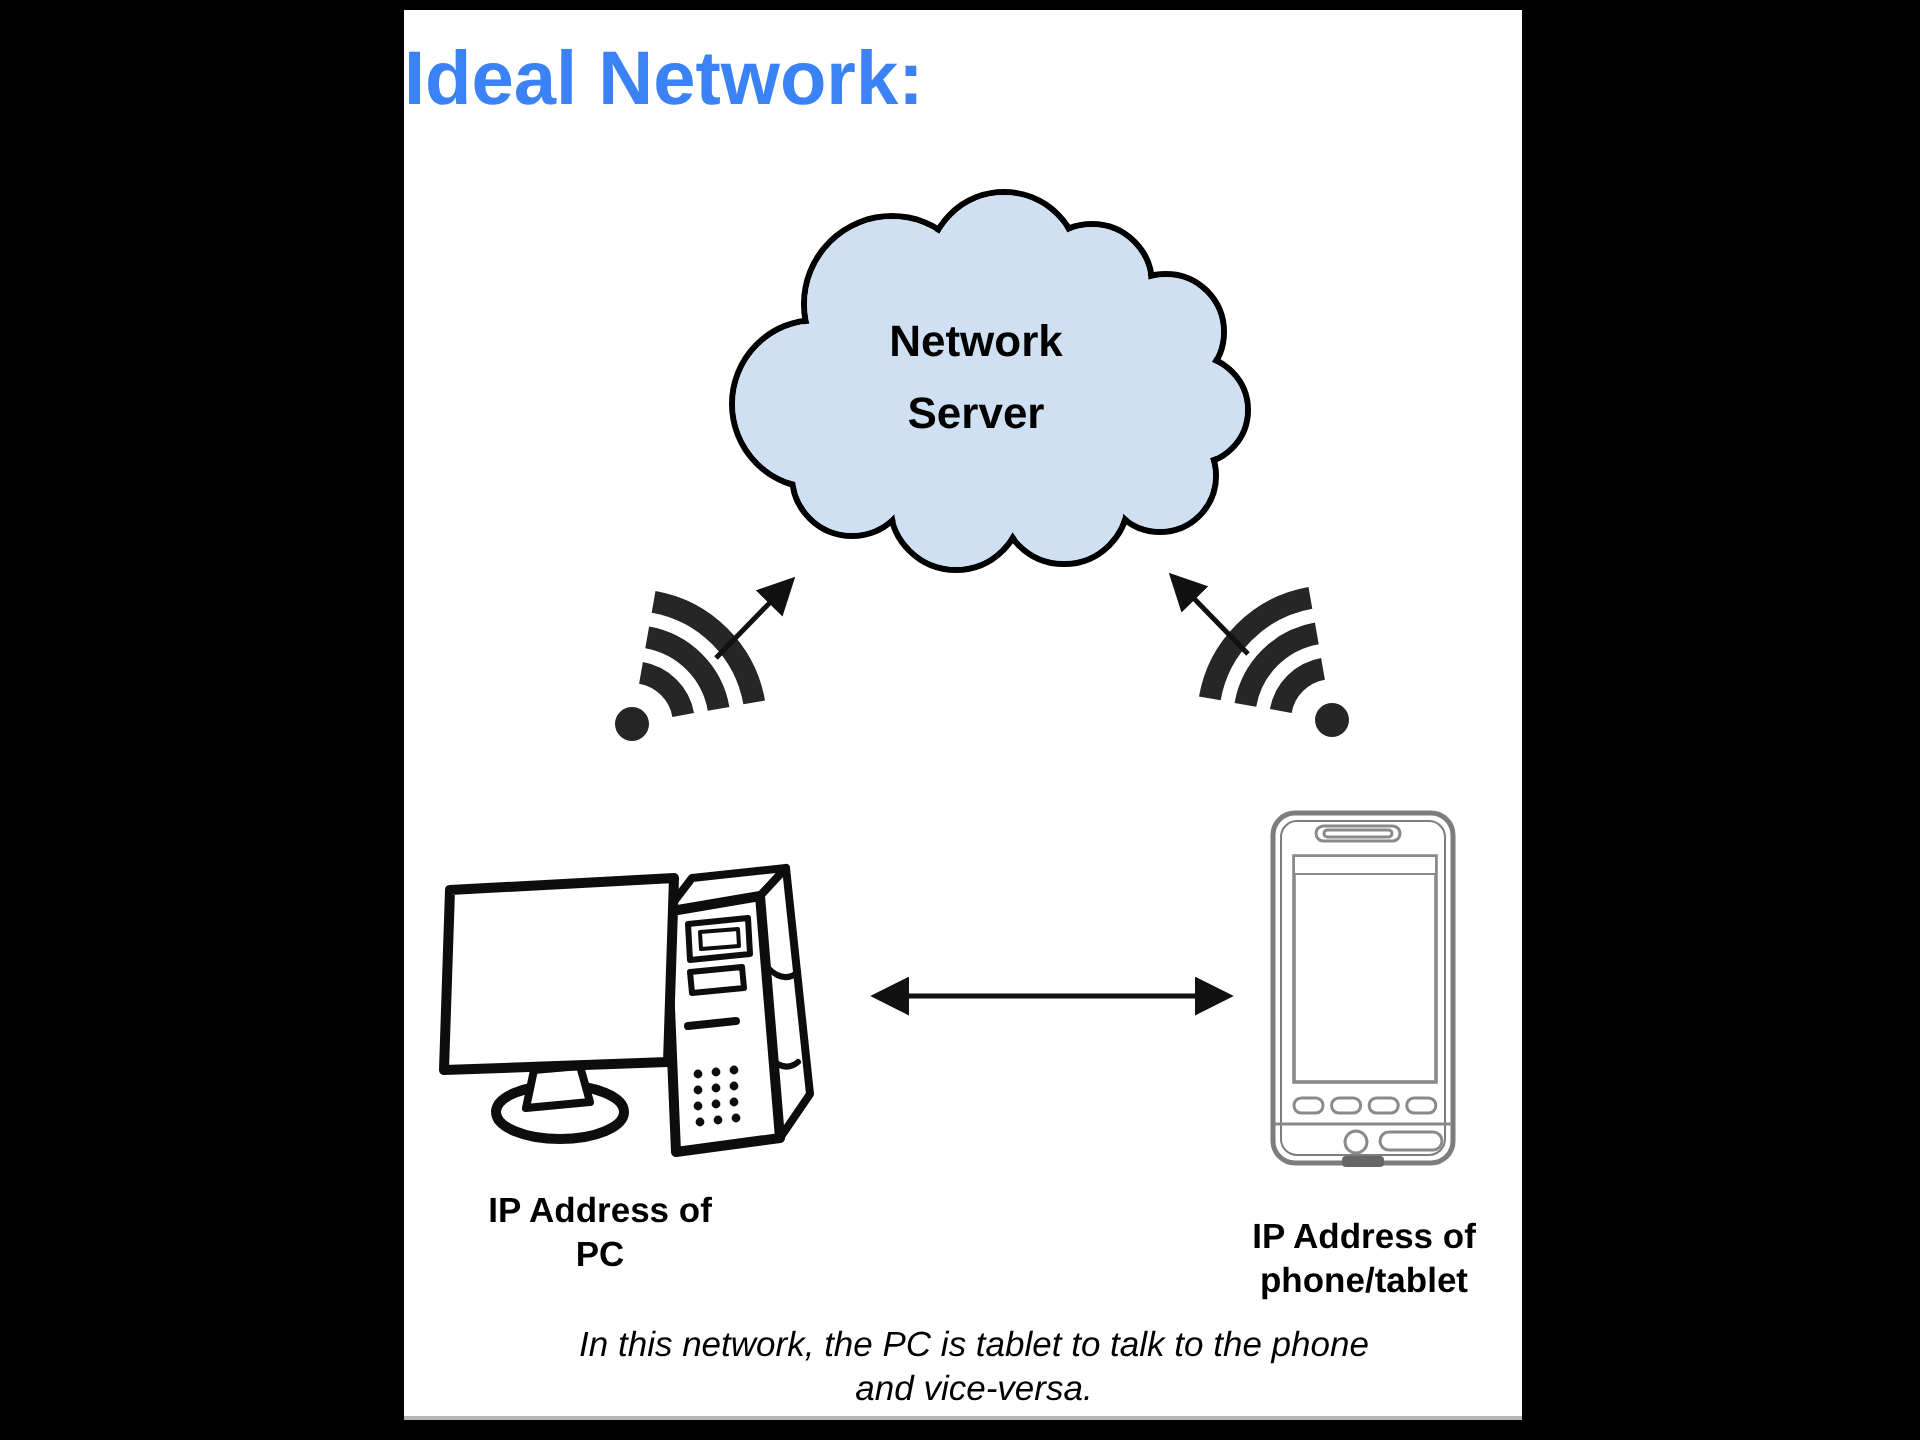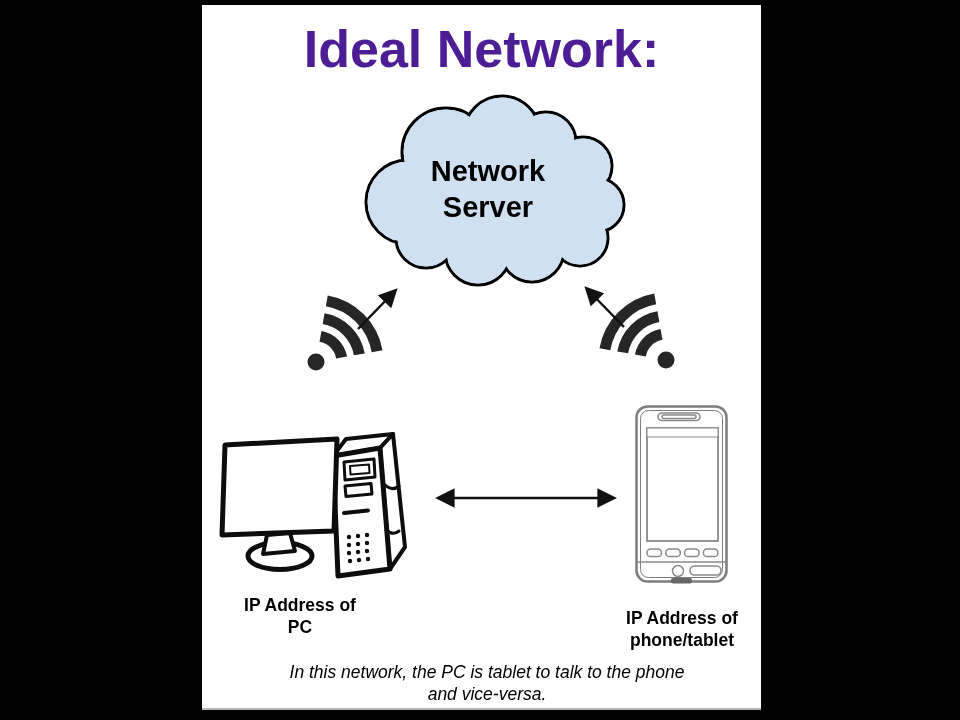--- a/index.html
+++ b/index.html
@@ -8,26 +8,26 @@
     background:#000;
     font-family:"Liberation Sans", sans-serif;
     position:relative;
   }
   .slide{
     position:absolute;left:202px;top:5px;width:559px;height:705px;
     background:#fff;border-bottom:2px solid #b5b5b5;box-sizing:border-box;
   }
   .abs{position:absolute;}
   .page-title{
-    left:0;right:0;top:14px;text-align:center;
-    font-size:52px;font-weight:bold;color:#4c1d95;letter-spacing:0;
+    left:0;right:0;top:14px;text-align:left;
+    font-size:38px;font-weight:bold;color:#3b82f6;letter-spacing:0;
   }
   .cloud-label{
     left:186px;top:148px;width:200px;text-align:center;
-    font-size:29px;font-weight:bold;line-height:36px;color:#000;
+    font-size:22px;font-weight:bold;line-height:36px;color:#000;
     white-space:pre-line;
   }
   .ip-label{
     font-size:17.5px;font-weight:bold;line-height:21.5px;color:#000;
     text-align:center;white-space:pre-line;width:180px;
   }
   .ip-label.pc{left:8px;top:590px;}
   .ip-label.phone{left:390px;top:603px;}
   .caption{
     left:25px;top:657px;width:520px;text-align:center;

